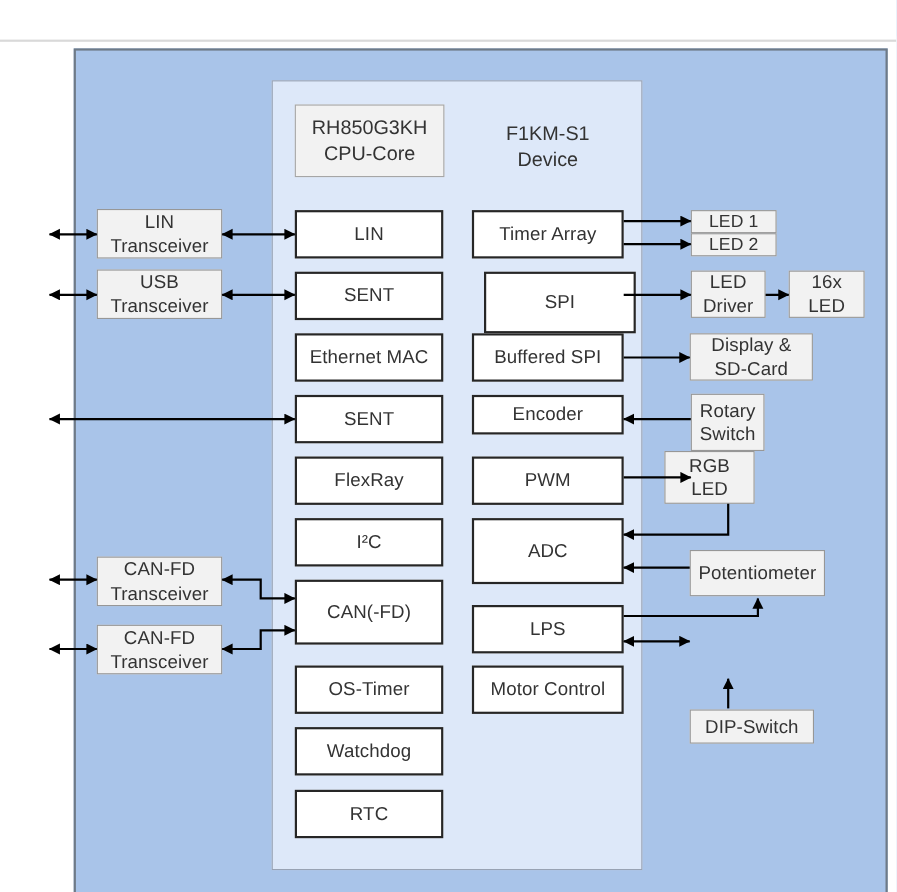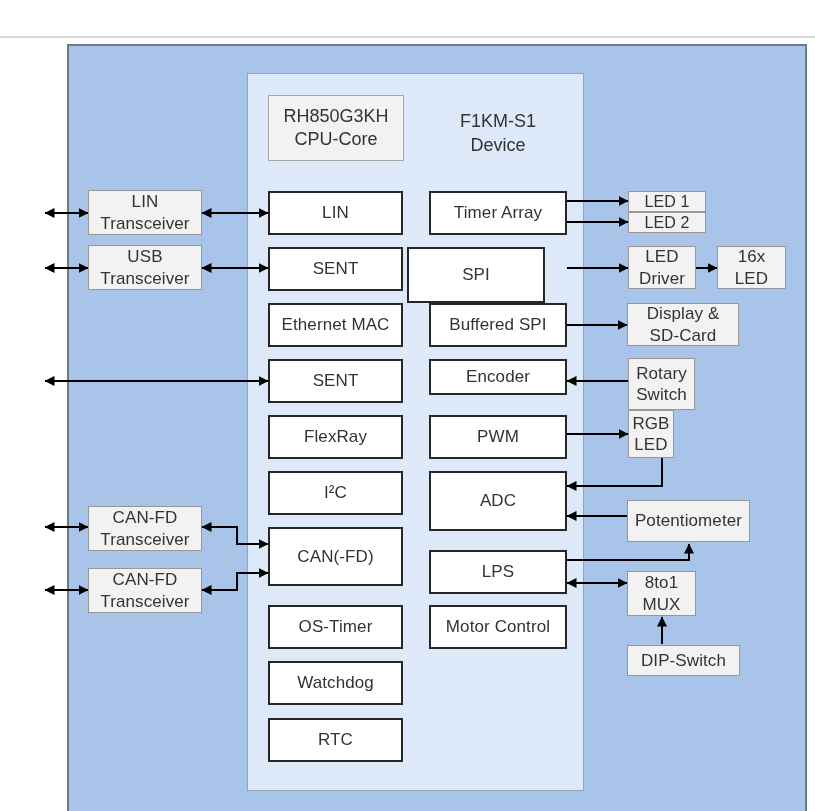--- a/index.html
+++ b/index.html
@@ -55,21 +55,21 @@
   <div class="blk wb" style="left:268px;top:270px;width:135px;height:44px">Ethernet MAC</div>
   <div class="blk wb" style="left:268px;top:326px;width:135px;height:44px">SENT</div>
   <div class="blk wb" style="left:268px;top:382px;width:135px;height:44px">FlexRay</div>
   <div class="blk wb" style="left:268px;top:438px;width:135px;height:44px">I²C</div>
   <div class="blk wb" style="left:268px;top:494px;width:135px;height:59px">CAN(-FD)</div>
   <div class="blk wb" style="left:268px;top:572px;width:135px;height:44px">OS-Timer</div>
   <div class="blk wb" style="left:268px;top:628px;width:135px;height:44px">Watchdog</div>
   <div class="blk wb" style="left:268px;top:685px;width:135px;height:44px">RTC</div>
 
   <div class="blk wb" style="left:429px;top:158px;width:138px;height:44px">Timer Array</div>
-  <div class="blk wb" style="left:407px;top:214px;width:138px;height:56px">SPI</div>
+  <div class="blk wb" style="left:440px;top:214px;width:138px;height:56px">SPI</div>
   <div class="blk wb" style="left:429px;top:270px;width:138px;height:44px">Buffered SPI</div>
   <div class="blk wb" style="left:429px;top:326px;width:138px;height:36px">Encoder</div>
   <div class="blk wb" style="left:429px;top:382px;width:138px;height:44px">PWM</div>
   <div class="blk wb" style="left:429px;top:438px;width:138px;height:60px">ADC</div>
   <div class="blk wb" style="left:429px;top:517px;width:138px;height:44px">LPS</div>
   <div class="blk wb" style="left:429px;top:572px;width:138px;height:44px">Motor Control</div>
 
   <div class="blk gb" style="left:88px;top:157px;width:114px;height:45px">LIN
 Transceiver</div>
   <div class="blk gb" style="left:88px;top:212px;width:114px;height:45px">USB
@@ -82,25 +82,23 @@
   <div class="blk gb sm" style="left:628px;top:158px;width:78px;height:21px">LED 1</div>
   <div class="blk gb sm" style="left:628px;top:179px;width:78px;height:21px">LED 2</div>
   <div class="blk gb" style="left:628px;top:213px;width:68px;height:43px">LED
 Driver</div>
   <div class="blk gb" style="left:717px;top:213px;width:69px;height:43px">16x
 LED</div>
   <div class="blk gb" style="left:627px;top:270px;width:112px;height:43px">Display &amp;
 SD-Card</div>
   <div class="blk gb" style="left:628px;top:325px;width:67px;height:52px">Rotary
 Switch</div>
-  <div class="blk gb" style="left:628px;top:377px;width:46px;height:48px">RGB
+  <div class="blk gb" style="left:604px;top:377px;width:82px;height:48px">RGB
 LED</div>
   <div class="blk gb" style="left:627px;top:467px;width:123px;height:42px">Potentiometer</div>
-  <div class="blk gb" style="left:627px;top:538px;width:69px;height:45px">8to1
-MUX</div>
   <div class="blk gb" style="left:627px;top:612px;width:113px;height:31px">DIP-Switch</div>
 
   <svg class="layer" viewBox="0 0 815 811">
     <defs>
       <marker id="ah" markerWidth="12" markerHeight="12" refX="9.5" refY="5" orient="auto-start-reverse" markerUnits="userSpaceOnUse">
         <path d="M0,0 L10,5 L0,10 z" fill="#000000"></path>
       </marker>
     </defs>
   <polyline points="45,180 88,180" fill="none" stroke="#000000" stroke-width="2" marker-start="url(#ah)" marker-end="url(#ah)"></polyline>
       <polyline points="202,180 268,180" fill="none" stroke="#000000" stroke-width="2" marker-start="url(#ah)" marker-end="url(#ah)"></polyline>

